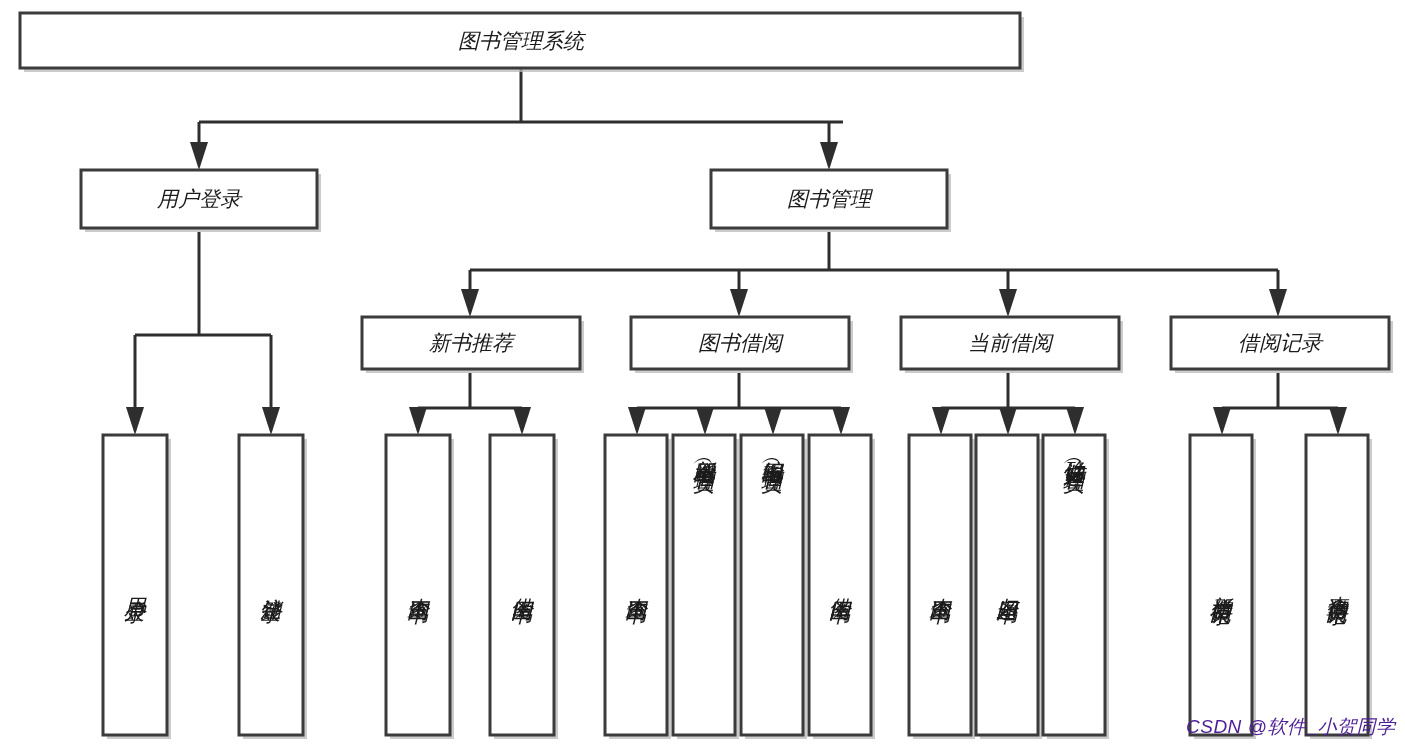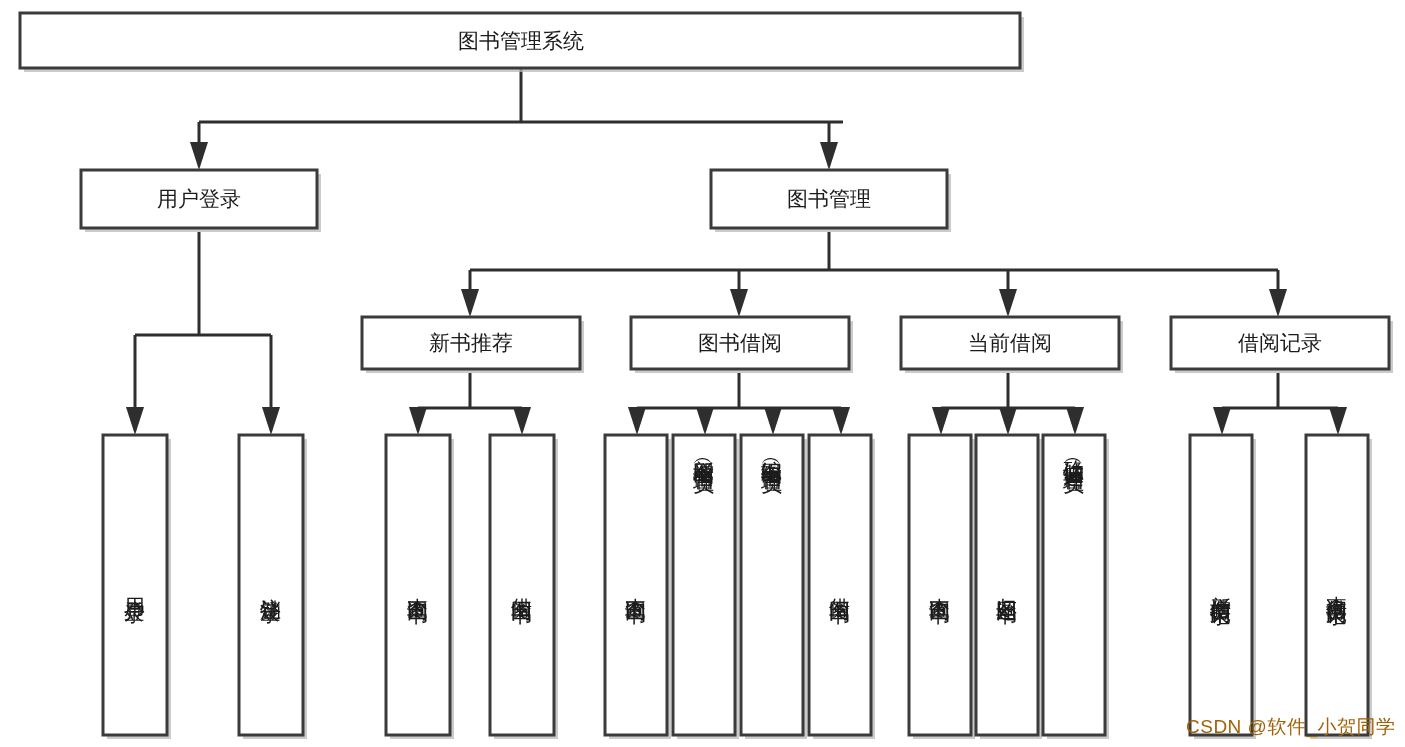--- a/index.html
+++ b/index.html
@@ -11,20 +11,21 @@
     width: 1405px;
     height: 747px;
     font-family: "Liberation Sans", "DejaVu Sans", sans-serif;
     overflow: hidden;
     position: relative;
   }
   #diagram-root {
     position: relative;
     width: 1405px;
     height: 559px;
+    font-style: italic;
   }
   svg.flow {
     position: absolute;
     left: 0;
     top: 0;
     width: 1405px;
     height: 747px;
     display: block;
   }
   .node-box {
@@ -66,21 +67,21 @@
     justify-content: center;
     white-space: nowrap;
     pointer-events: none;
   }
   .watermark {
     position: absolute;
     left: 1186px;
     top: 714px;
     font-family: "Liberation Sans", "DejaVu Sans", sans-serif;
     font-size: 19px;
-    color: #a16207;
+    color: #4c1d95;
     white-space: nowrap;
     letter-spacing: 0.5px;
   }
 </style>
 </head>
 <body>
 
 <div id="diagram-root">
 
   <svg class="flow" viewBox="0 0 1405 747">

